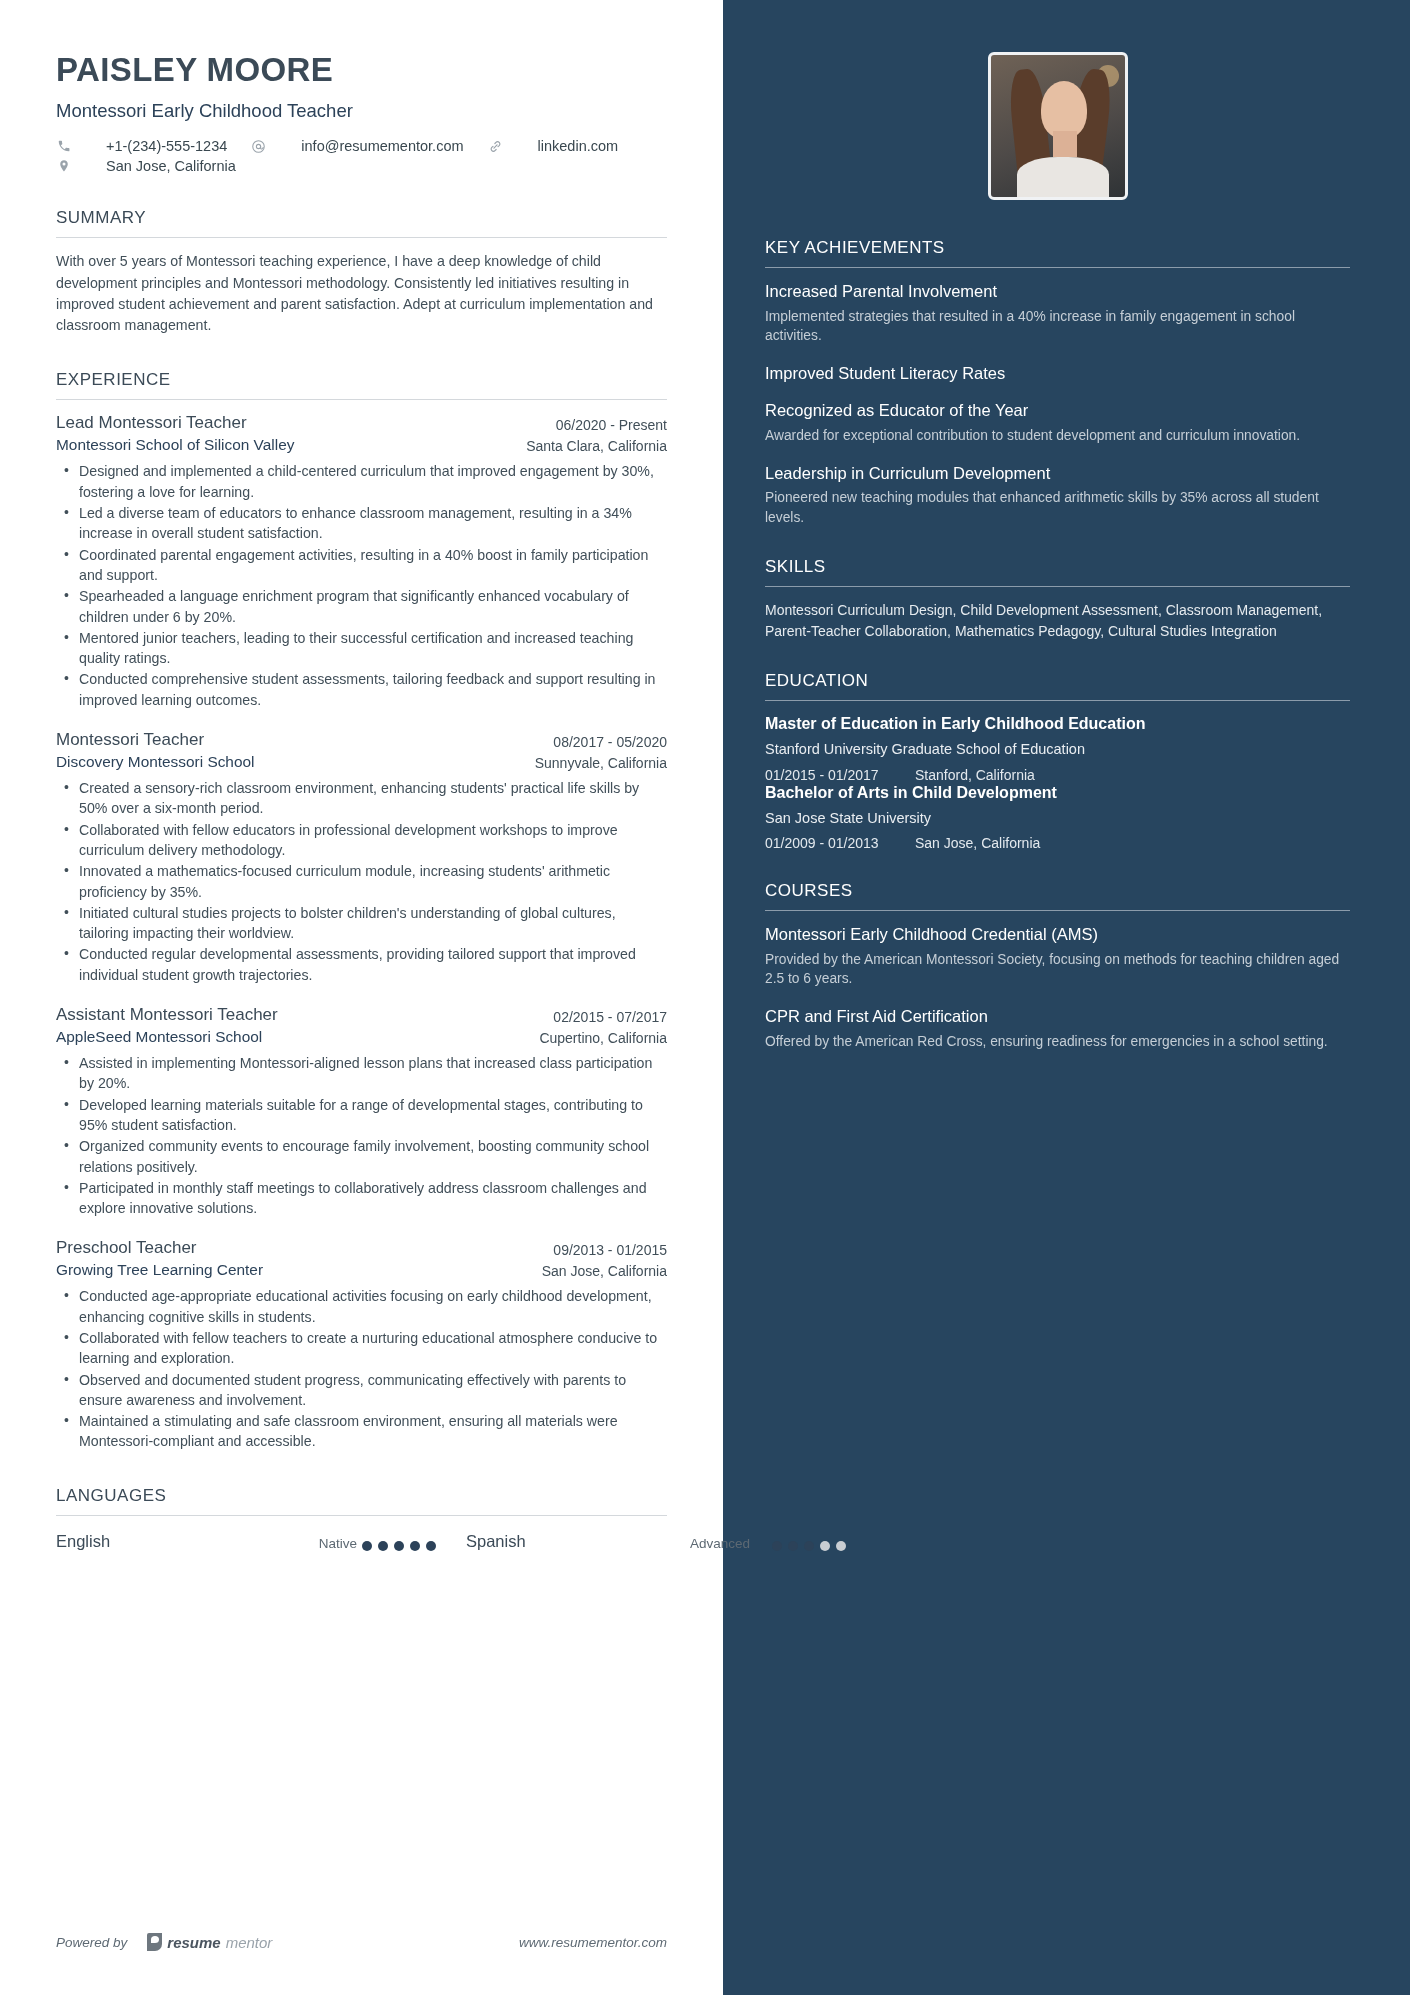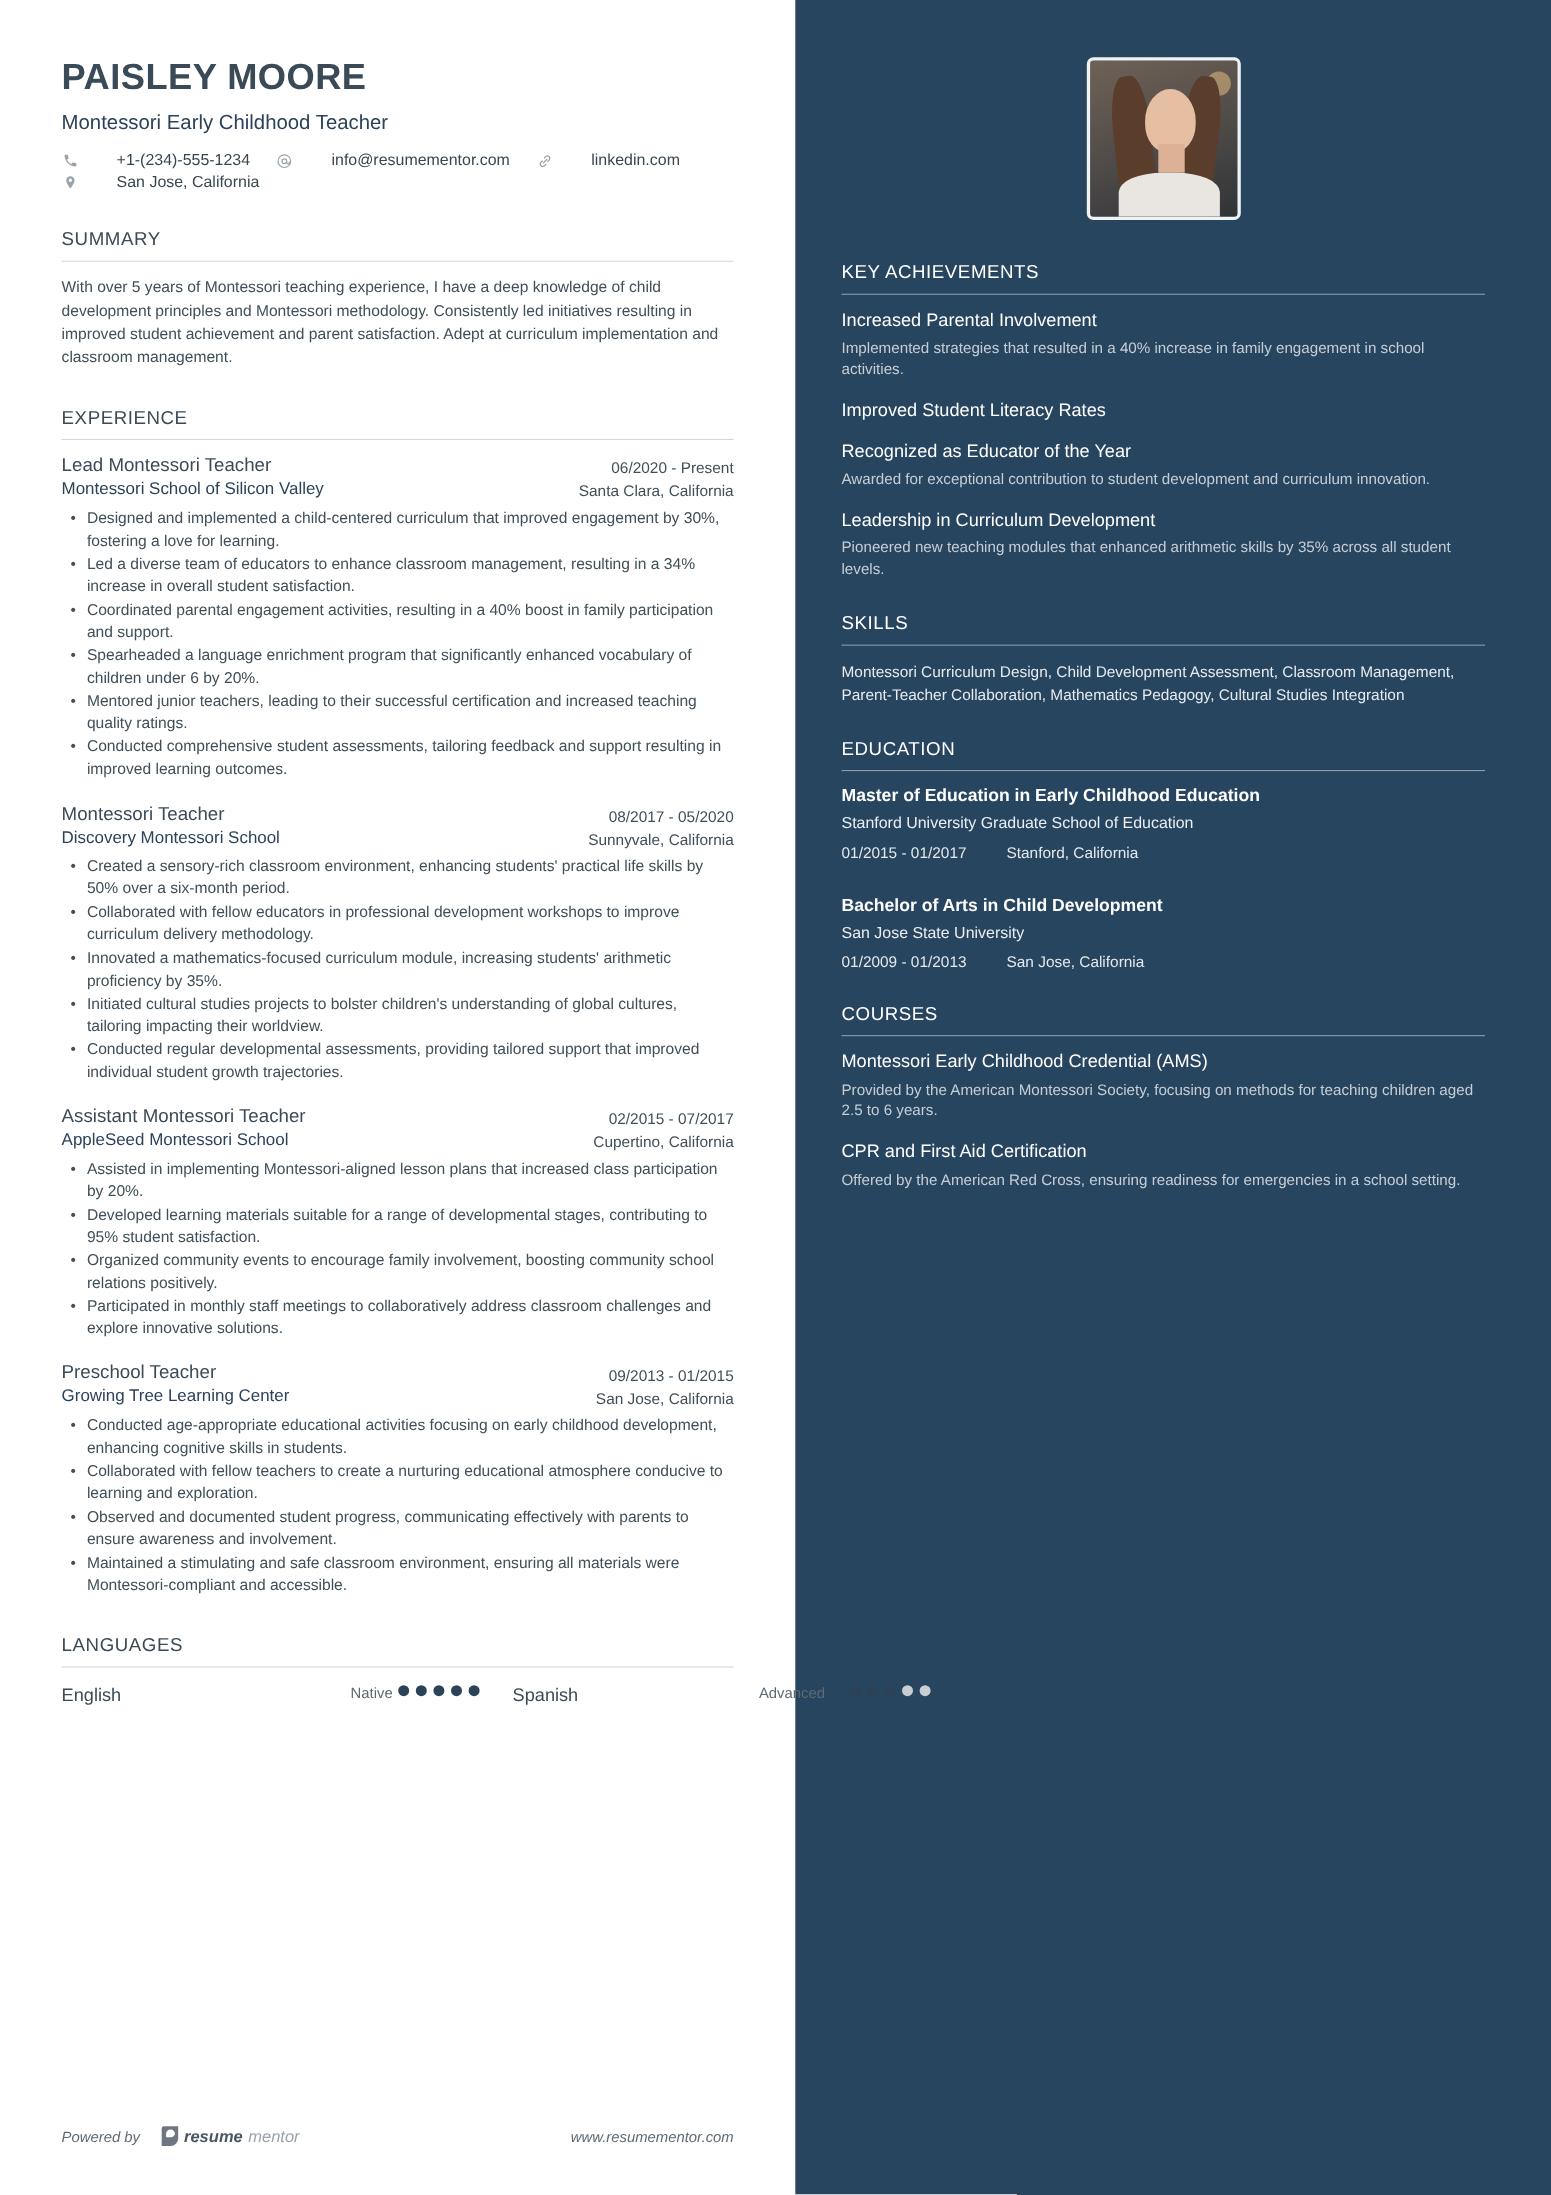--- a/index.html
+++ b/index.html
@@ -80,21 +80,21 @@
   .bullets li:before {
     content:"•";
     position:absolute;
     left:8px; top:-1px;
     color:#414f59;
     font-size:14px;
   }
 
   
   .lang-row { display:flex; align-items:center; font-size:16px; padding-top:3px; }
-  .lang-block { display:flex; align-items:flex-start; }
+  .lang-block { display:flex; align-items:flex-end; }
   .lang-name { font-size:16.5px; color:#3b4a57; }
   .lang-level { font-size:13.5px; color:#5d6973; }
   .dots { display:flex; align-items:center; gap:6px; }
   .dot { width:10px; height:10px; border-radius:50%; background:#2c4259; }
   .dot.off { background:#c9ced3; }
 
   
   .footer {
     position:absolute;
     left:56px; right:56px; bottom:44px;
@@ -160,21 +160,21 @@
     font-weight:400; padding-bottom:9px;
   }
   .side-rule { height:1px; background:#8c9cab; margin-bottom:13px; }
   .ach { margin-bottom:17px; }
   .ach:last-child { margin-bottom:0; }
   .ach-title { font-size:16.5px; color:#ffffff; line-height:1.25; margin-bottom:5px; }
   .ach-desc { font-size:13.8px; line-height:1.42; color:#c5ced6; }
 
   .skills-text { font-size:14px; line-height:1.45; color:#e6ebef; }
 
-  .edu { margin-bottom:31px; }
+  .edu { margin-bottom:0; }
   .edu:last-child { margin-bottom:0; }
   .edu-degree { font-size:16px; font-weight:bold; color:#ffffff; line-height:1.25; margin-bottom:6px; }
   .edu-school { font-size:14.5px; color:#eaeef2; line-height:1.35; margin-bottom:7px; }
   .edu-meta { display:flex; font-size:14px; color:#e3e9ee; }
   .edu-meta .d { width:150px; }
 
   .course { margin-bottom:17px; }
   .course:last-child { margin-bottom:0; }
   .course-title { font-size:16.5px; color:#ffffff; line-height:1.25; margin-bottom:5px; }
   .course-desc { font-size:13.8px; line-height:1.42; color:#c5ced6; }

